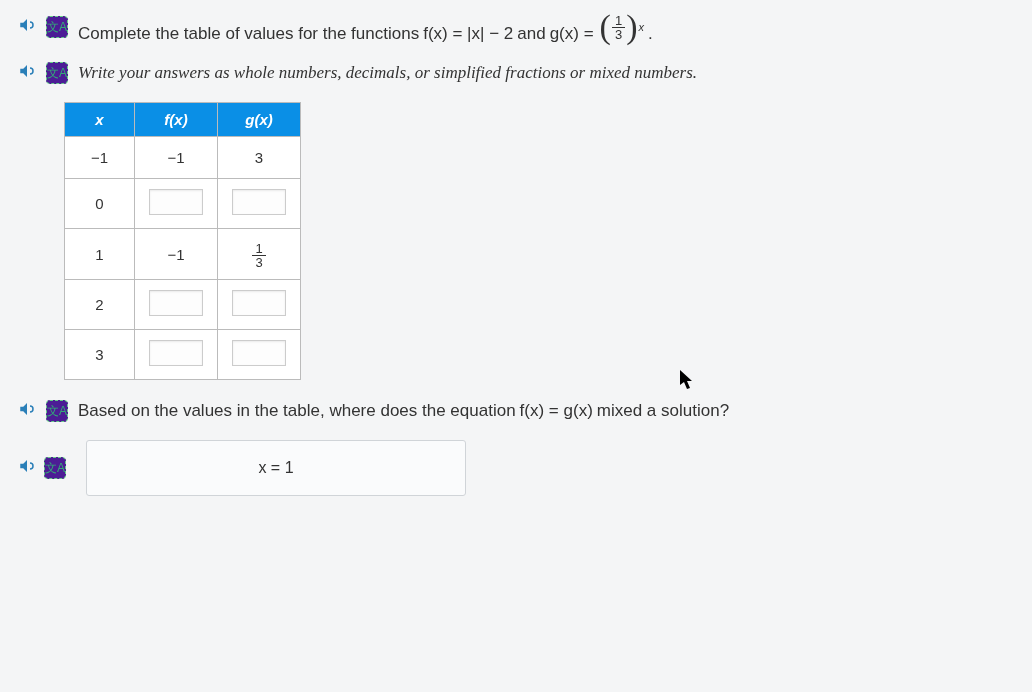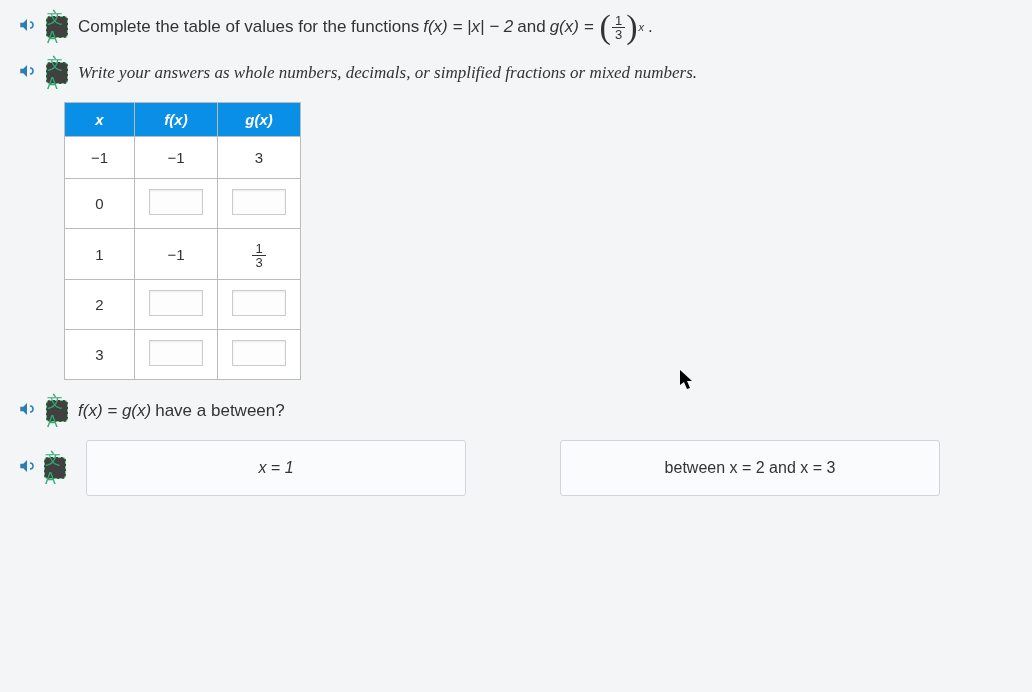--- a/index.html
+++ b/index.html
@@ -16,27 +16,27 @@
     align-items: center;
     gap: 10px;
     margin-bottom: 18px;
     flex-wrap: wrap;
   }
   .icon-box {
     width: 22px; height: 22px;
     border: 1px dashed #6c8;
     border-radius: 4px;
     display: flex; align-items: center; justify-content: center;
-    background: #404040;
-    font-size: 16px; color: #3a7;
+    background: #4c1d95;
+    font-size: 12px; color: #3a7;
     cursor: pointer;
   }
   .audio-icon svg { width: 18px; height: 18px; }
-  .q-text { font-size: 17px; color: #333; display: inline-flex; align-items: center; flex-wrap: wrap; gap: 4px; }
-  .ital { font-style: italic; }
+  .q-text { font-size: 17px; color: #333; display: inline-flex; align-items: flex-end; flex-wrap: wrap; gap: 4px; }
+  .ital { }
   .paren-frac {
     display: inline-flex; align-items: center; gap: 1px; margin-left: 2px;
   }
   .big-paren { font-size: 34px; line-height: 1; font-family: 'Times New Roman', serif; }
   .frac-stack {
     display: inline-flex; flex-direction: column; align-items: center;
     line-height: 1; font-size: 13px;
   }
   .frac-stack .num { border-bottom: 1px solid #333; padding: 0 3px; }
   .frac-stack .den { padding: 0 3px; }
@@ -181,44 +181,42 @@
 
 <div class="line">
   <span class="audio-icon">
     <svg viewBox="0 0 24 24">
         <path fill="#2a7fb8" d="M3 9v6h4l5 5V4L7 9H3z"></path>
         <path fill="#2a7fb8" d="M16 7a5 5 0 010 10v-2a3 3 0 000-6V7z"></path>
       </svg>
   </span>
   <span class="icon-box">文A</span>
   <span class="q-text">
+    <span>Based on the values in the table, where does the equation </span>
     <span class="ital">f(x) = g(x)</span>
-    <span> have a between?</span>
+    <span> mixed a solution?</span>
   </span>
 </div>
 
 <div class="choices-row">
   <div class="left-icons">
     <span class="audio-icon">
       <svg viewBox="0 0 24 24">
           <path fill="#2a7fb8" d="M3 9v6h4l5 5V4L7 9H3z"></path>
           <path fill="#2a7fb8" d="M16 7a5 5 0 010 10v-2a3 3 0 000-6V7z"></path>
         </svg>
     </span>
     <span class="icon-box">文A</span>
   </div>
   <div class="choice-col">
     <div class="choice-box">
       <span class="ital">x = 1</span>
     </div>
   </div>
   <div class="choice-col">
-    <div class="choice-box">
-      <span>between x = 2 and x = 3</span>
-    </div>
   </div>
 </div>
 
 <div class="cursor">
   <svg width="16" height="20" viewBox="0 0 16 20">
       <path fill="#000" d="M0 0l0 15 4-3 3 7 3-1-3-7 5 0z"></path>
     </svg>
 </div>
 
 </body></html>

